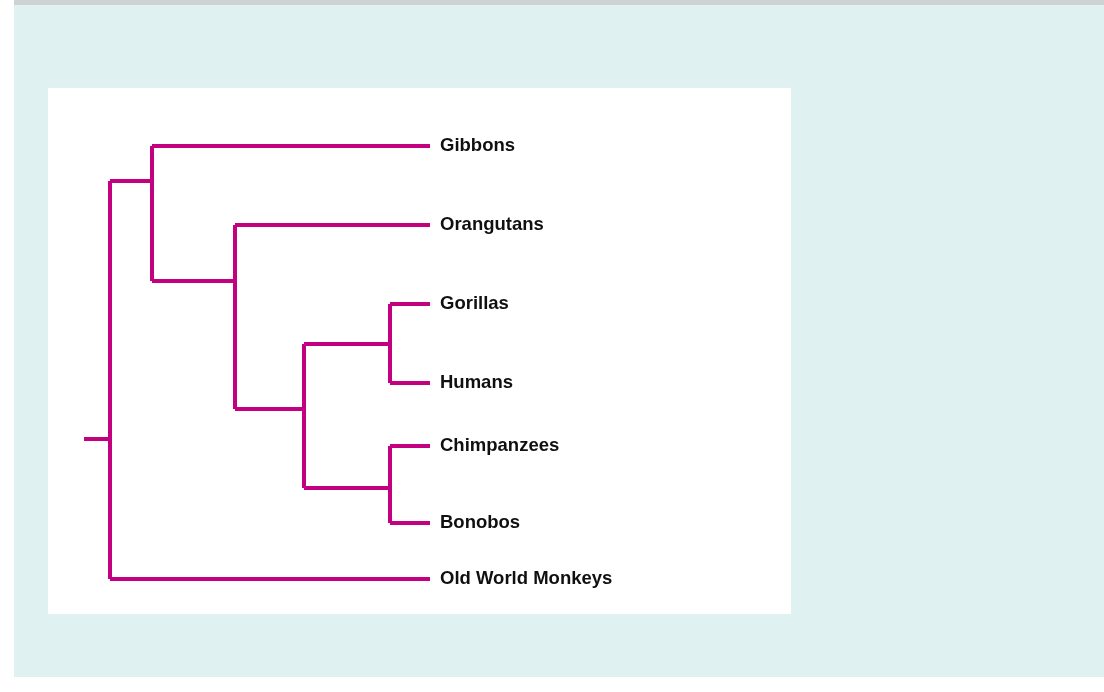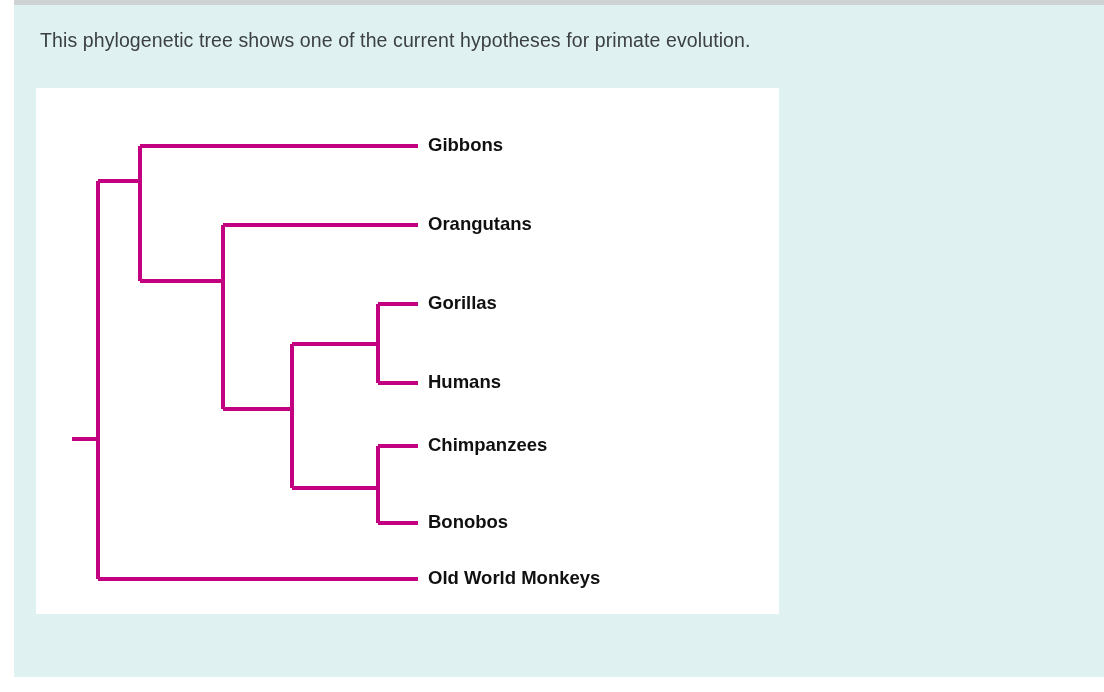--- a/index.html
+++ b/index.html
@@ -37,21 +37,21 @@
     top: 22px;
     width: 1040px;
     font-size: 19.5px;
     line-height: 26px;
     color: #3c4043;
     letter-spacing: 0.1px;
     white-space: nowrap;
   }
   #figure-panel {
     position: absolute;
-    left: 22px;
+    left: 34px;
     top: 83px;
     width: 743px;
     height: 526px;
     background: #ffffff;
   }
   #tree-svg {
     position: absolute;
     left: 0;
     top: 0;
     width: 743px;
@@ -66,21 +66,20 @@
     dominant-baseline: middle;
   }
 </style>
 </head>
 <body>
 
 <div id="top-rule"></div>
 
 <div id="card">
 
-  <div id="caption">This phylogenetic tree shows one of the current hypotheses for primate evolution.</div>
 
   <div id="figure-panel">
 
     <svg id="tree-svg" viewBox="0 0 743 554">
 
       <g stroke="#c3007f" stroke-width="4" fill="none" stroke-linecap="butt">
 
         <path d="M 36 351 L 62 351"></path>
 
         <path d="M 62 93 L 62 491"></path>

